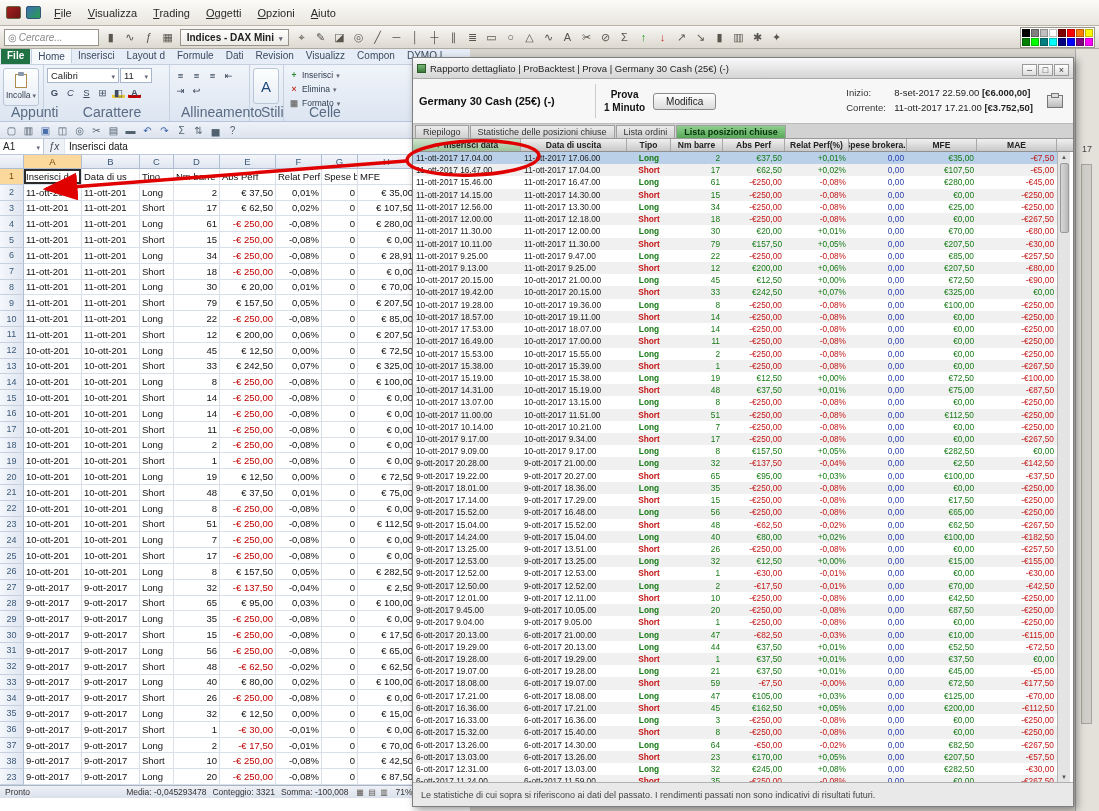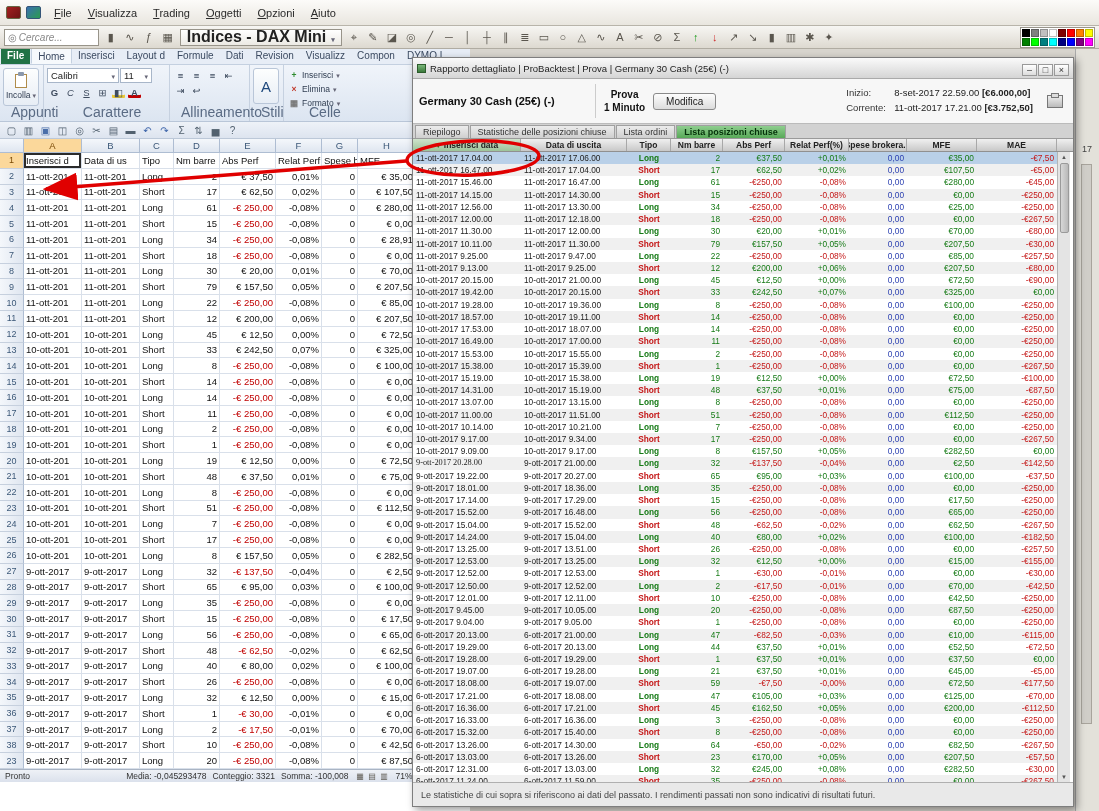--- a/index.html
+++ b/index.html
@@ -11,21 +11,21 @@
 .logo-sq{width:15px;height:13px;border-radius:2px;margin-right:3px}
 .logo-sq.red{background:linear-gradient(135deg,#a32020,#6d1414);border:1px solid #664}
 .logo-sq.blue{background:linear-gradient(135deg,#3a6fb0,#2a9c50);border:1px solid #357}
 .menu-item{padding:3px 8px;cursor:default}
 .menu-item::first-letter{text-decoration:underline}
 #toolbar{position:absolute;top:26px;left:0;width:1099px;height:23px;background:linear-gradient(#f7f6f3,#ddd9d0);border-bottom:1px solid #b0aca2;display:flex;align-items:center;gap:3px;padding:0 4px;z-index:5}
 .search-wrap{display:flex;align-items:center;border:1px solid #98948a;background:#fff;height:17px;padding:0 3px;gap:2px}
 .search-wrap .mag{color:#777;font-size:10px}
 #search-input{border:none;outline:none;width:76px;font-size:10px;color:#444;font-family:inherit;background:#fff}
 #search-input::placeholder{color:#888;font-style:italic}
-.instr-dd{display:flex;align-items:center;gap:5px;border:1px solid #98948a;background:linear-gradient(#ffffff,#eceae4);height:17px;padding:0 6px;font-size:16px;font-weight:bold;color:#222}
+.instr-dd{display:flex;align-items:center;gap:5px;border:1px solid #98948a;background:linear-gradient(#ffffff,#eceae4);height:17px;padding:0 6px;font-size:10px;font-weight:bold;color:#222}
 .da::after{content:"▾";font-size:7px;color:#667}
 #pre-icons,#tb-icons{display:flex;align-items:center;gap:1px}
 #tb-icons{flex:1;overflow:hidden}
 .tb-icon{width:18px;height:18px;display:inline-flex;align-items:center;justify-content:center;font-size:11px;color:#5a564e;border-radius:2px;flex:none}
 #palette{display:grid;grid-template-columns:repeat(8,8px);grid-auto-rows:8px;gap:1px;padding:1px;border:1px solid #98948a;background:#fff;flex:none}
 .pal-cell{width:8px;height:8px;border:1px solid rgba(0,0,0,.25)}
 #right-strip{position:absolute;left:1075px;top:49px;width:24px;height:762px;background:#e3e1da;border-left:1px solid #aaa;z-index:2}
 .rs-label{position:absolute;top:95px;left:6px;font-size:9px;color:#444}
 .rs-scroll{position:absolute;top:115px;left:5px;width:11px;height:560px;background:#d0cec8;border:1px solid #a8a49c}
 
@@ -295,20 +295,28 @@
       <span class="tb-icon">✂</span>
       <span class="tb-icon">▤</span>
       <span class="tb-icon">▬</span>
       <span class="tb-icon" style="color: rgb(58, 98, 168);">↶</span>
       <span class="tb-icon" style="color: rgb(58, 98, 168);">↷</span>
       <span class="tb-icon">Σ</span>
       <span class="tb-icon">⇅</span>
       <span class="tb-icon">▅</span>
       <span class="tb-icon">?</span>
     </div>
+  <div id="fbar">
+    <span id="namebox">
+        <span>A1</span>
+        <span class="da"></span>
+      </span>
+    <span id="fxlbl">ƒx</span>
+    <span id="fvalue">Inserisci data</span>
+  </div>
   <div id="excel-grid">
       <div class="xrow xheadrow">
         <div class="xcorner"></div>
         <div class="xcolhead hl" style="width: 58px;">A</div>
         <div class="xcolhead" style="width: 58px;">B</div>
         <div class="xcolhead" style="width: 34px;">C</div>
         <div class="xcolhead" style="width: 46px;">D</div>
         <div class="xcolhead" style="width: 56px;">E</div>
         <div class="xcolhead" style="width: 46px;">F</div>
         <div class="xcolhead" style="width: 36px;">G</div>
@@ -1090,21 +1098,21 @@
           <span class="rcell al dk" style="width: 106px;">10-ott-2017 9.17.00</span>
           <span class="rcell ac bold grn" style="width: 44px;">Long</span>
           <span class="rcell ar grn" style="width: 52px;">8</span>
           <span class="rcell ar grn" style="width: 62px;">€157,50</span>
           <span class="rcell ar grn" style="width: 64px;">+0,05%</span>
           <span class="rcell ar blu" style="width: 58px;">0,00</span>
           <span class="rcell ar grn" style="width: 70px;">€282,50</span>
           <span class="rcell ar grn" style="width: 80px;">€0,00</span>
         </div>
         <div class="rrow alt">
-          <span class="rcell al dk" style="width: 108px; font-family: Liberation Serif, serif;">9-ott-2017 20.28.00</span>
+          <span class="rcell al dk" style="width: 108px;">9-ott-2017 20.28.00</span>
           <span class="rcell al dk" style="width: 106px;">9-ott-2017 21.00.00</span>
           <span class="rcell ac bold grn" style="width: 44px;">Long</span>
           <span class="rcell ar grn" style="width: 52px;">32</span>
           <span class="rcell ar red" style="width: 62px;">-€137,50</span>
           <span class="rcell ar red" style="width: 64px;">-0,04%</span>
           <span class="rcell ar blu" style="width: 58px;">0,00</span>
           <span class="rcell ar grn" style="width: 70px;">€2,50</span>
           <span class="rcell ar red" style="width: 80px;">-€142,50</span>
         </div>
         <div class="rrow">

